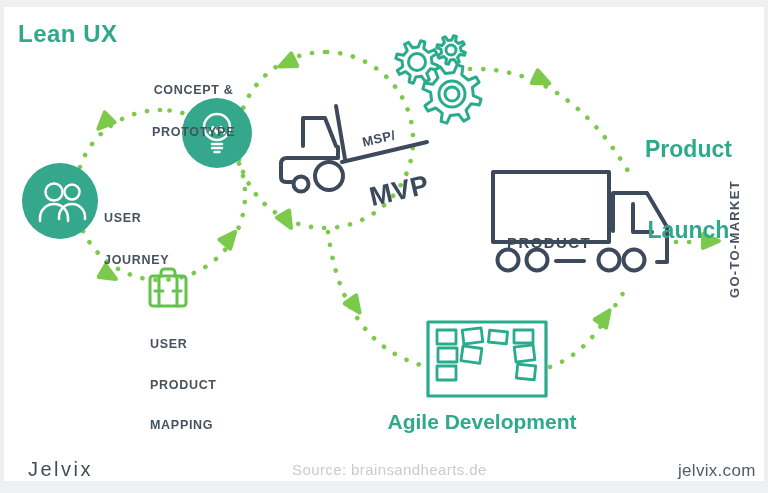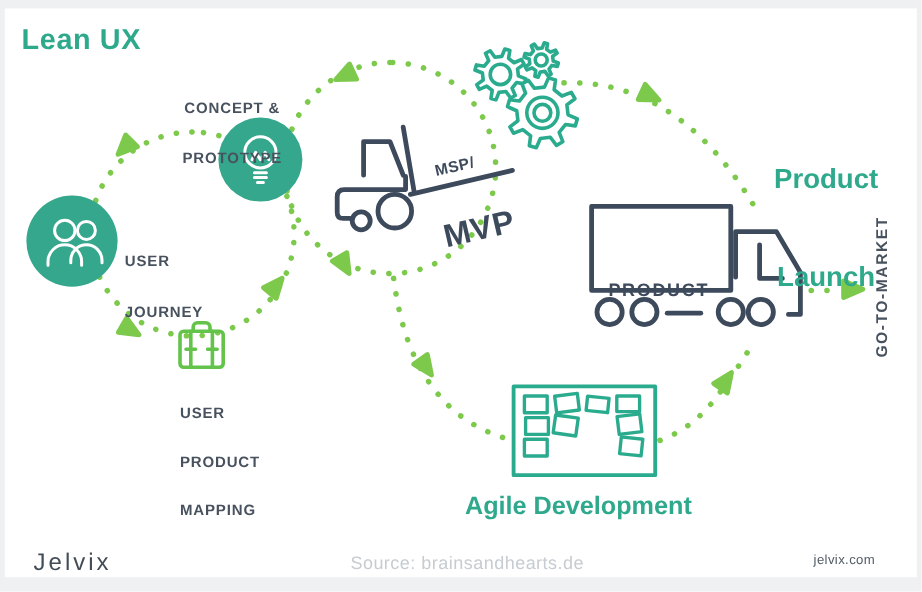--- a/index.html
+++ b/index.html
@@ -26,21 +26,21 @@
     writing-mode:vertical-rl;transform:rotate(180deg);
     color:var(--navy-text);font-weight:700;font-size:13px;letter-spacing:1.3px;
     text-align:center;
   }
   .mvp-wrap{left:348px;top:102px;transform:rotate(-13deg);transform-origin:0 0;color:var(--navy);font-weight:700;text-align:left;}
   .msp{font-size:13px;letter-spacing:.5px;margin-left:5px;line-height:13px;}
   .mvp{font-size:27px;letter-spacing:.5px;line-height:26px;}
   .digital{left:507px;top:193px;color:var(--navy);font-weight:700;font-size:15px;line-height:20px;letter-spacing:1.4px;}
   .footer-logo{left:28px;top:458px;font-size:20px;font-weight:300;letter-spacing:2.5px;color:#434d57;text-align:right;}
   .footer-source{left:292px;top:461px;font-size:15px;color:#c6ccd2;letter-spacing:.4px;}
-  .footer-site{left:678px;top:461px;font-size:11px;color:#515c66;letter-spacing:.3px;}
+  .footer-site{left:678px;top:461px;font-size:17px;color:#515c66;letter-spacing:.3px;}
   
   .dots{stroke:var(--green);fill:none;stroke-width:4.6;stroke-dasharray:0.1 13;stroke-linecap:round;}
   .arrow{fill:var(--green);stroke:var(--green);stroke-width:4;stroke-linejoin:round;}
   .gear{stroke:var(--teal-icon);fill:#fff;stroke-width:3;stroke-linejoin:round;}
   .gear-hole{stroke:var(--teal-icon);fill:none;stroke-width:3;}
   .navy-line{stroke:var(--navy);fill:none;stroke-width:4;stroke-linejoin:round;stroke-linecap:round;}
   .navy-fill{fill:#fff;}
   .teal-line{stroke:var(--teal-icon);fill:none;stroke-width:3.2;stroke-linejoin:round;}
   .note{stroke:var(--teal-icon);fill:#fff;stroke-width:2.8;stroke-linejoin:round;}
   .white-line{stroke:#fff;fill:none;stroke-width:2.5;stroke-linecap:round;stroke-linejoin:round;}

